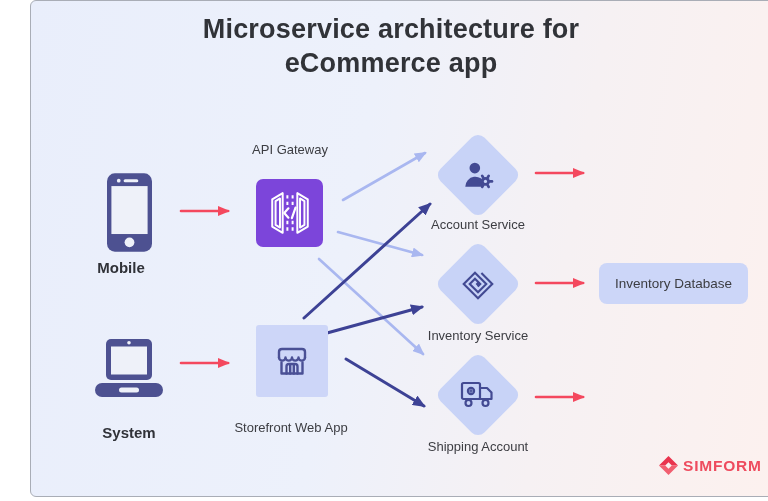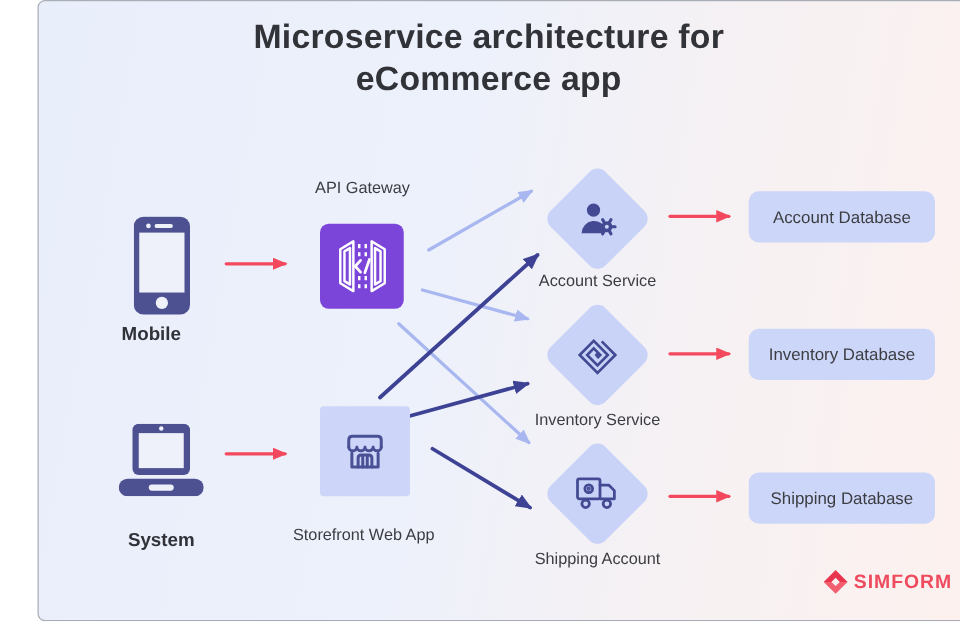--- a/index.html
+++ b/index.html
@@ -172,28 +172,22 @@
   <svg class="service-icon" style="left:429px;top:379px;width:36px;height:30px;" viewBox="0 0 36 30" fill="none" stroke="#434a93" stroke-width="2.2" stroke-linejoin="round" stroke-linecap="round">
     <rect x="2" y="3" width="18" height="16" rx="1.5"></rect>
     <path d="M20,8 H27 L31.5,12.5 V19 H20"></path>
     <circle cx="11" cy="11" r="3.1"></circle>
     <circle cx="11" cy="11" r="0.6" fill="#434a93"></circle>
     <circle cx="8.5" cy="23" r="3" fill="#c8d3f7"></circle>
     <circle cx="25.5" cy="23" r="3" fill="#c8d3f7"></circle>
   </svg>
   <div class="node-label node" style="left:367px;top:438px;width:160px;">Shipping Account</div>
 
-  <div class="db-pill node" style="top:152px;">
-    <span>Account Database</span>
-  </div>
   <div class="db-pill node" style="top:262px;">
     <span>Inventory Database</span>
-  </div>
-  <div class="db-pill node" style="top:377px;">
-    <span>Shipping Database</span>
   </div>
 
   <div class="logo">
     <svg width="21" height="21" viewBox="0 0 22 22">
       <path d="M11,1 L21,11 L14.5,11 L11,7.5 L7.5,11 L1,11 Z" fill="#e9344e"></path>
       <path d="M11,21 L1,11 L7.5,11 L11,14.5 L14.5,11 L21,11 Z" fill="#f15f70"></path>
     </svg>
     <span class="logo-text">SIMFORM</span>
   </div>
 

